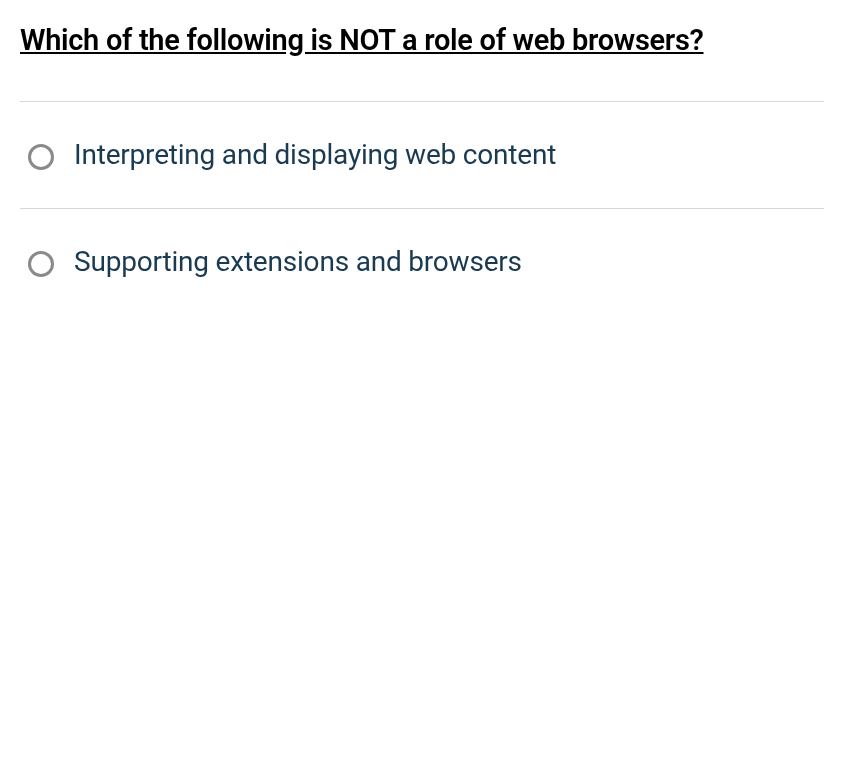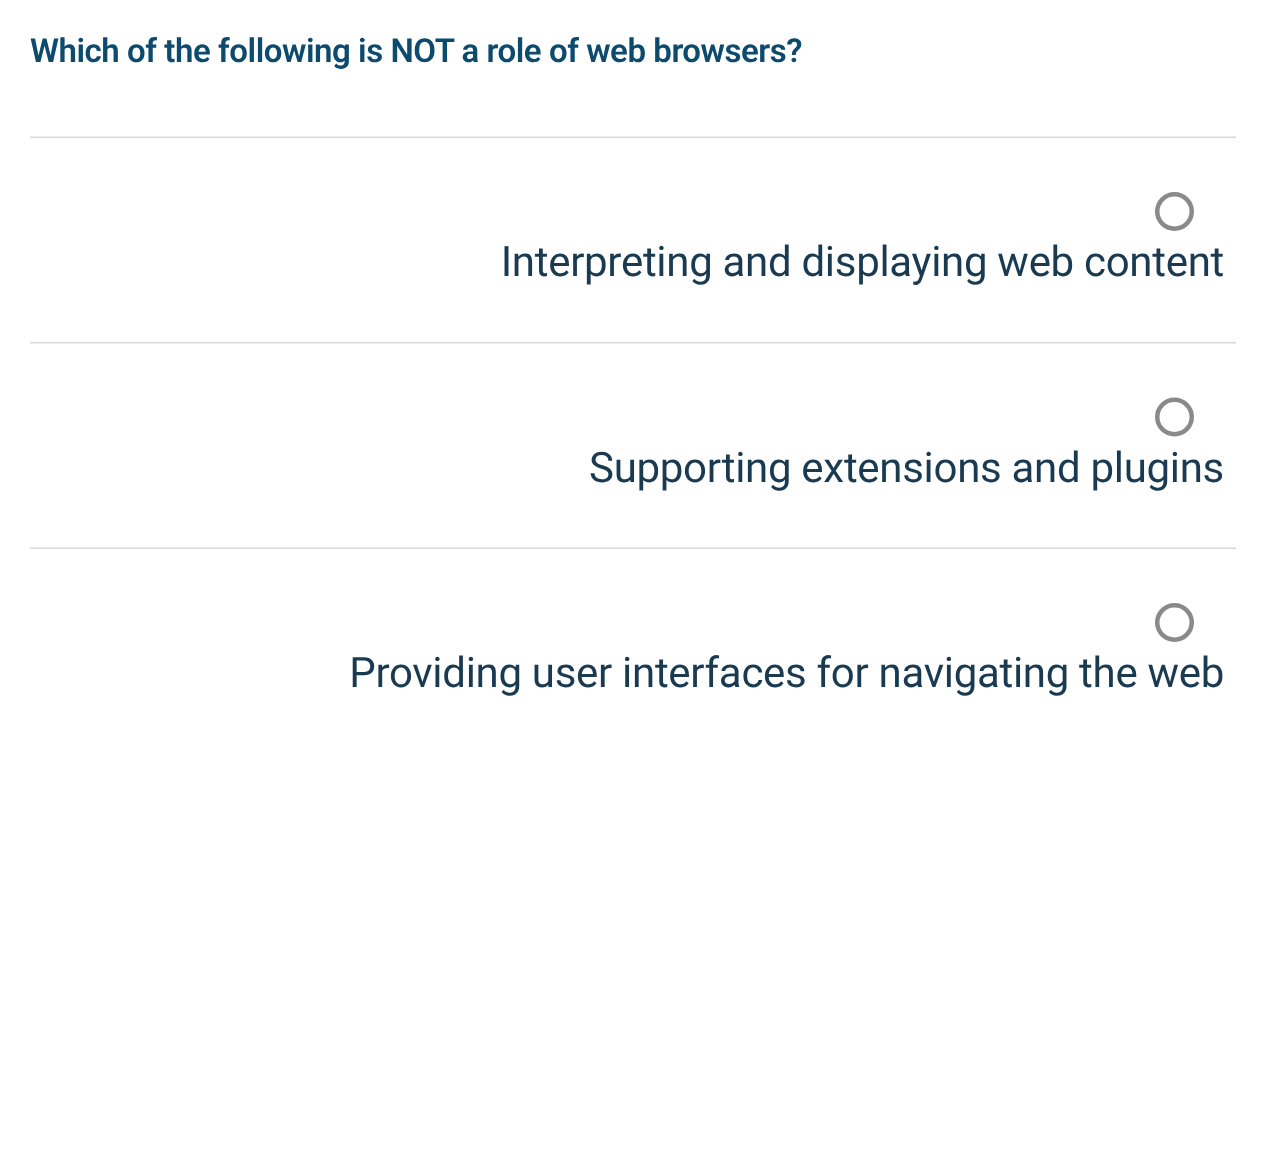--- a/index.html
+++ b/index.html
@@ -8,38 +8,38 @@
       box-sizing: border-box;
     }
     body {
       font-family: -apple-system, BlinkMacSystemFont, 'Segoe UI', Roboto, Helvetica, Arial, sans-serif;
       background: #ffffff;
       padding: 20px;
       width: 844px;
       color: #1a3a52;
     }
     .question {
-      font-size: 22px;
+      font-size: 29px;
       font-weight: 600;
-      color: #0c4a6e;
+      color: #000000;
       line-height: 1.4;
       margin-bottom: 40px;
       letter-spacing: -0.3px;
+      text-decoration: underline;
     }
     .options {
       display: flex;
       flex-direction: column;
     }
     .option {
       display: flex;
-      align-items: flex-end;
+      align-items: center;
       padding: 32px 8px;
       border-top: 1px solid #d8d8d8;
       cursor: pointer;
-      flex-direction: column;
     }
     .radio {
       width: 26px;
       height: 26px;
       border: 3px solid #8a8a8a;
       border-radius: 50%;
       flex-shrink: 0;
       margin-right: 20px;
       margin-top: 4px;
     }
@@ -55,19 +55,15 @@
 
 <div class="question">Which of the following is NOT a role of web browsers?</div>
 
 <div class="options">
   <div class="option">
     <div class="radio"></div>
     <div class="option-text">Interpreting and displaying web content</div>
   </div>
   <div class="option">
     <div class="radio"></div>
-    <div class="option-text">Supporting extensions and plugins</div>
-  </div>
-  <div class="option">
-    <div class="radio"></div>
-    <div class="option-text">Providing user interfaces for navigating the web</div>
+    <div class="option-text">Supporting extensions and browsers</div>
   </div>
 </div>
 
 </body></html>

